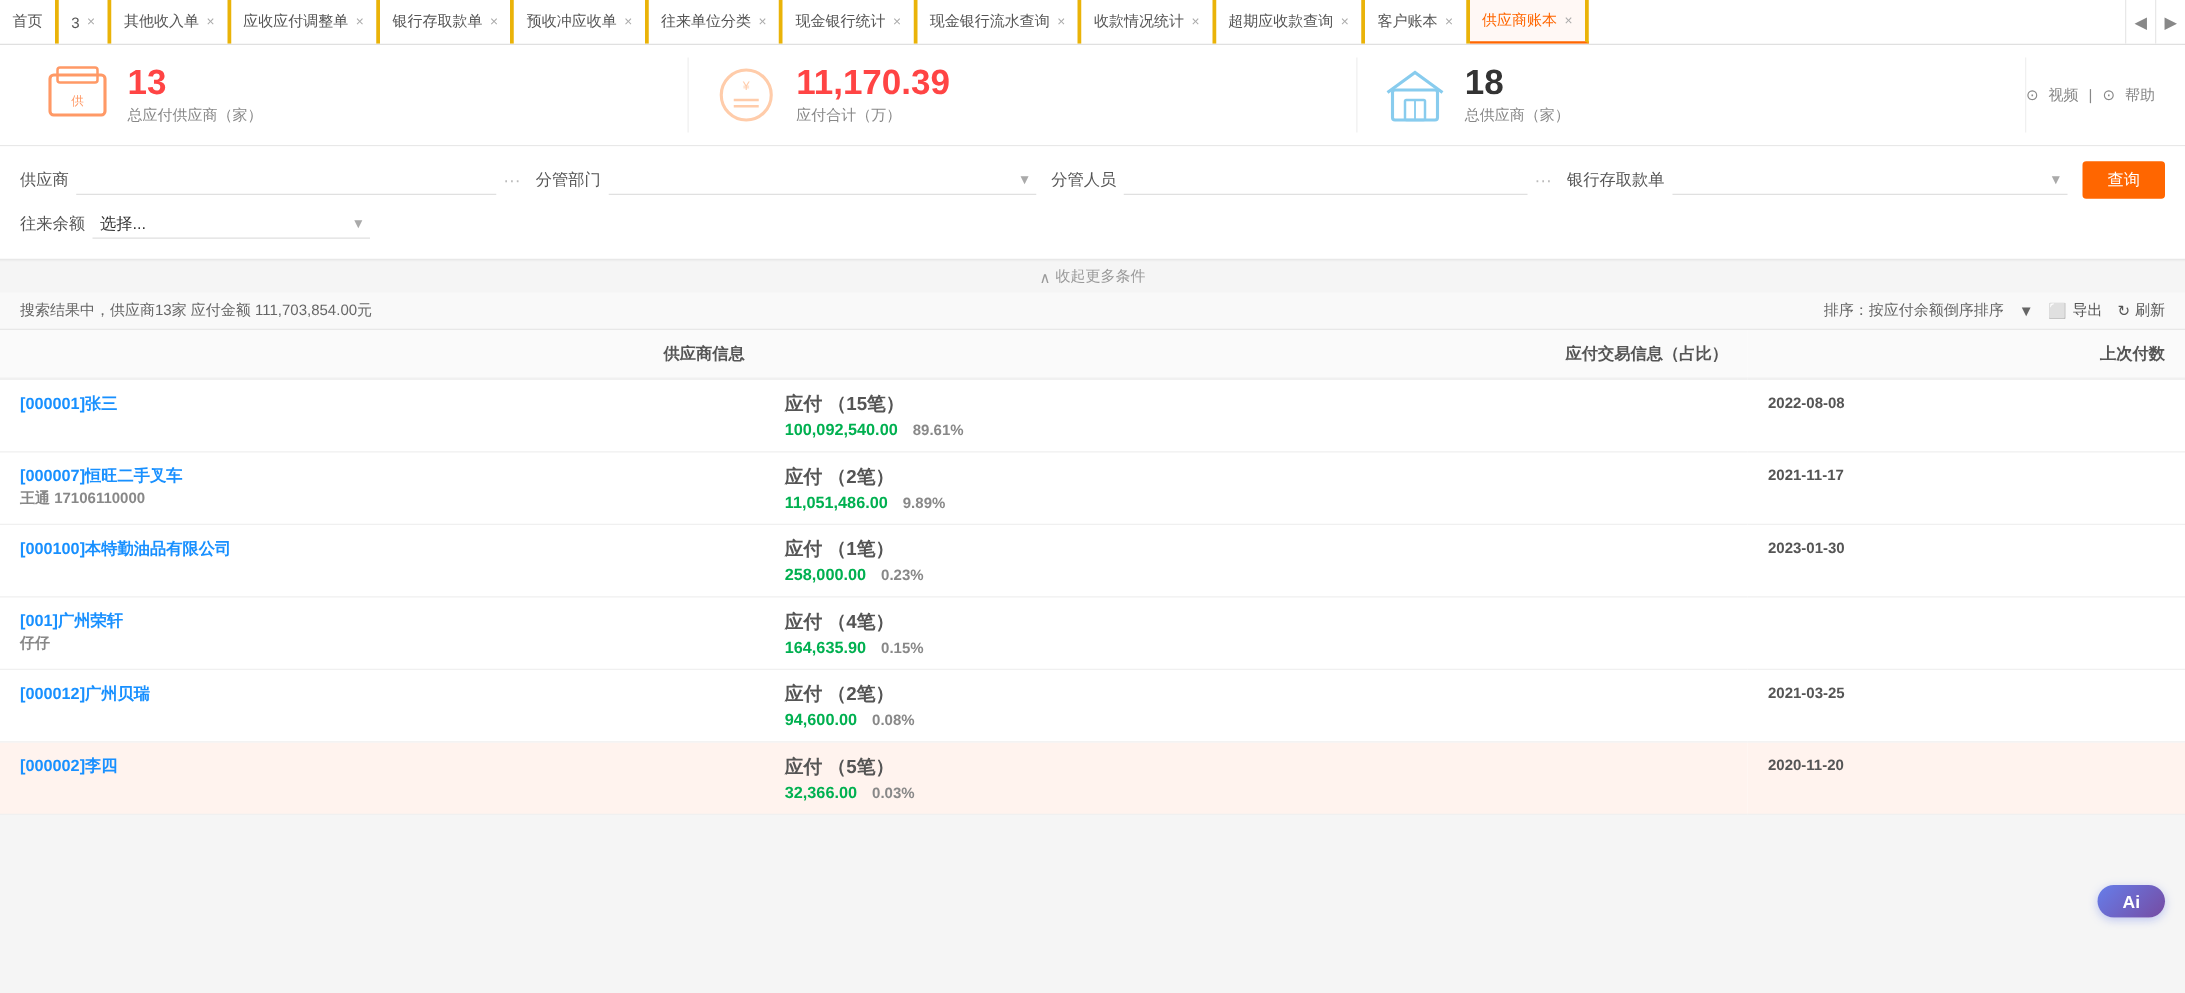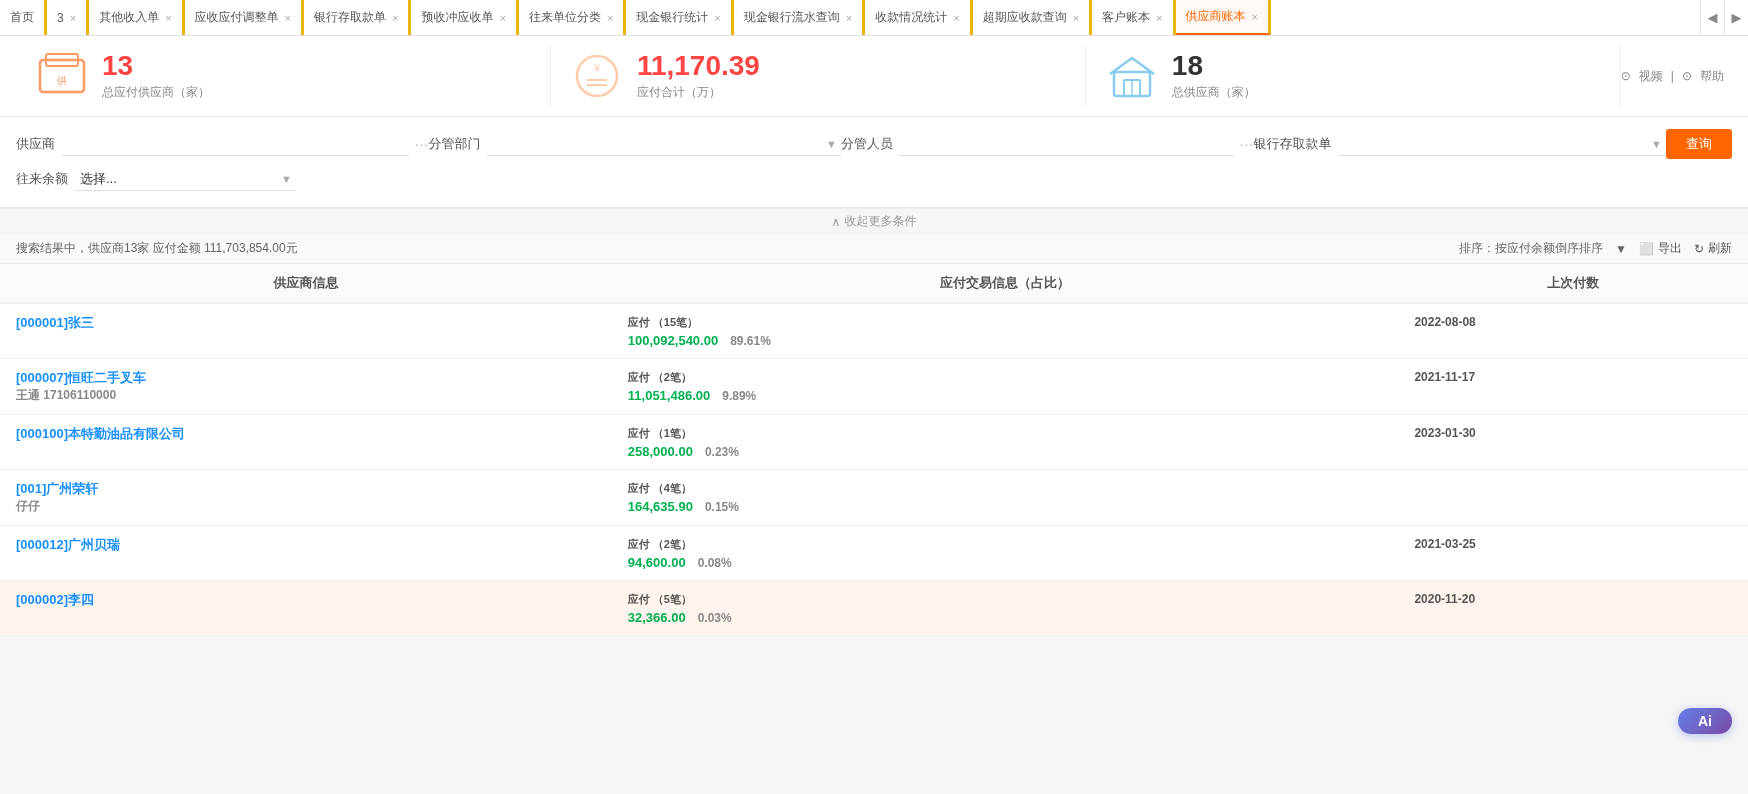--- a/index.html
+++ b/index.html
@@ -39,21 +39,21 @@
       margin-left: auto; display: flex; align-items: center; font-size: 12px; color: #888;
       gap: 8px; padding-right: 8px;
     }
     .top-right-links a { color: #888; text-decoration: none; cursor: pointer; }
 
     
     .filter-area {
       background: #fff; padding: 12px 16px 8px;
       border-bottom: 1px solid #e8e8e8;
     }
-    .filter-row { display: flex; align-items: center; margin-bottom: 8px; }
+    .filter-row { display: flex; align-items: center; gap: 12px; margin-bottom: 8px; }
     .filter-item { display: flex; align-items: center; gap: 6px; flex: 1; }
     .filter-label { font-size: 13px; color: #555; white-space: nowrap; flex-shrink: 0; }
     .filter-input {
       flex: 1; border: none; border-bottom: 1px solid #e0e0e0;
       padding: 4px 6px; font-size: 13px; outline: none; color: #333;
       background: transparent;
     }
     .filter-input::placeholder { color: #ccc; }
     .filter-select {
       flex: 1; border: none; border-bottom: 1px solid #e0e0e0;
@@ -88,29 +88,29 @@
     .result-actions { display: flex; align-items: center; gap: 12px; }
     .result-action { display: flex; align-items: center; gap: 4px; cursor: pointer; color: #555; }
     .sort-label { color: #666; }
 
     
     .table-wrap { background: #fff; margin: 0; overflow-y: auto; }
     .data-table { width: 100%; border-collapse: collapse; }
     .data-table thead tr { background: #fafafa; border-bottom: 2px solid #f0f0f0; }
     .data-table thead th {
       padding: 10px 16px; font-size: 13px; font-weight: 600;
-      color: #555; text-align: center; border-bottom: 1px solid #e8e8e8;
+      color: #555; text-align: right; border-bottom: 1px solid #e8e8e8;
     }
     .data-table tbody tr { border-bottom: 1px solid #f0f0f0; font-weight: bold; }
     .data-table tbody tr.highlighted { background: #fff3ee; }
     .data-table td { padding: 10px 16px; font-size: 13px; vertical-align: top; }
     .supplier-link { color: #1890ff; text-decoration: none; cursor: pointer; }
     .supplier-sub { color: #888; font-size: 12px; margin-top: 0; }
     .amount-link { color: #00b050; text-decoration: none; cursor: pointer; font-size: 13px; }
-    .tx-label { color: #555; font-size: 11px; }
+    .tx-label { color: #555; font-size: 15px; }
     .percentage { color: #888; font-size: 12px; margin-left: 12px; }
     .date-text { color: #555; font-size: 12px; }
 
     
     ::-webkit-scrollbar { width: 6px; height: 6px; }
     ::-webkit-scrollbar-track { background: #f1f1f1; }
     ::-webkit-scrollbar-thumb { background: #ccc; border-radius: 3px; }
 
     
     .icon-svg { width: 100%; height: 100%; }

